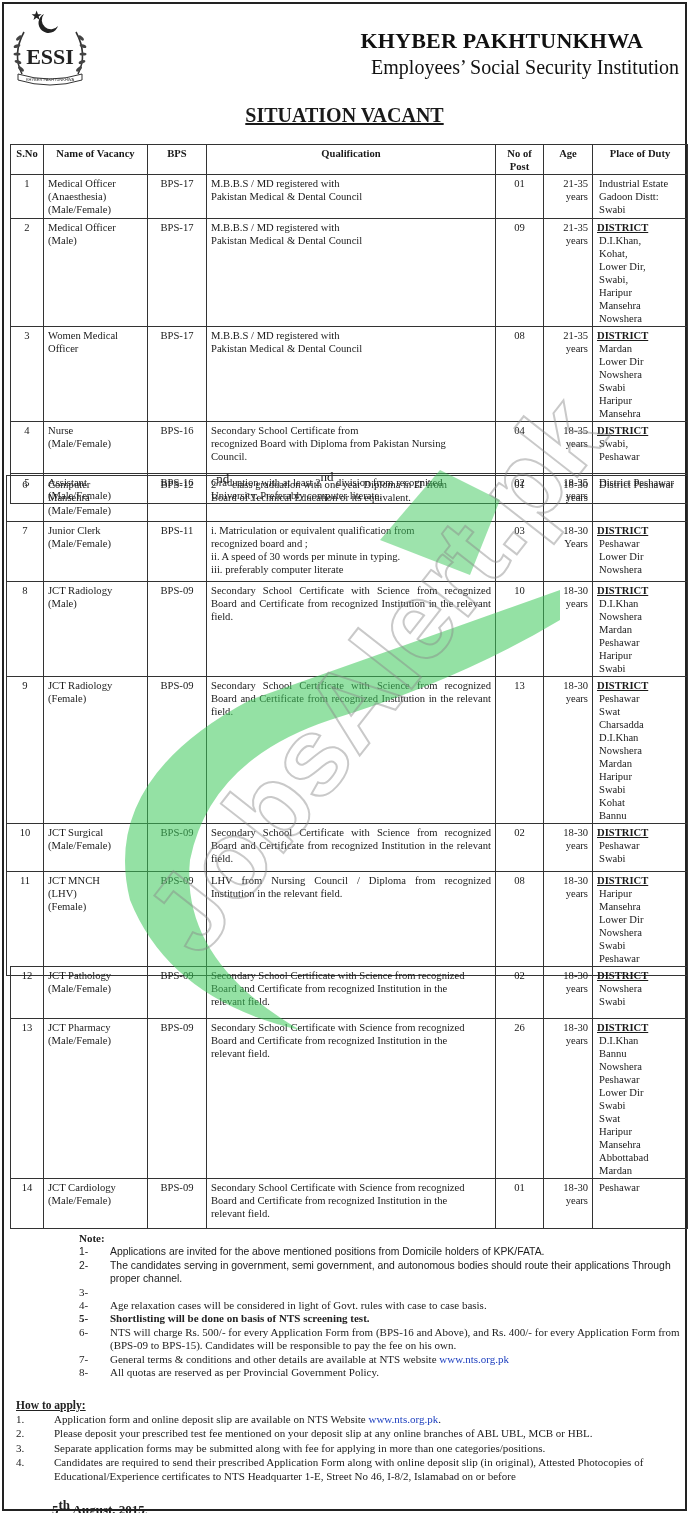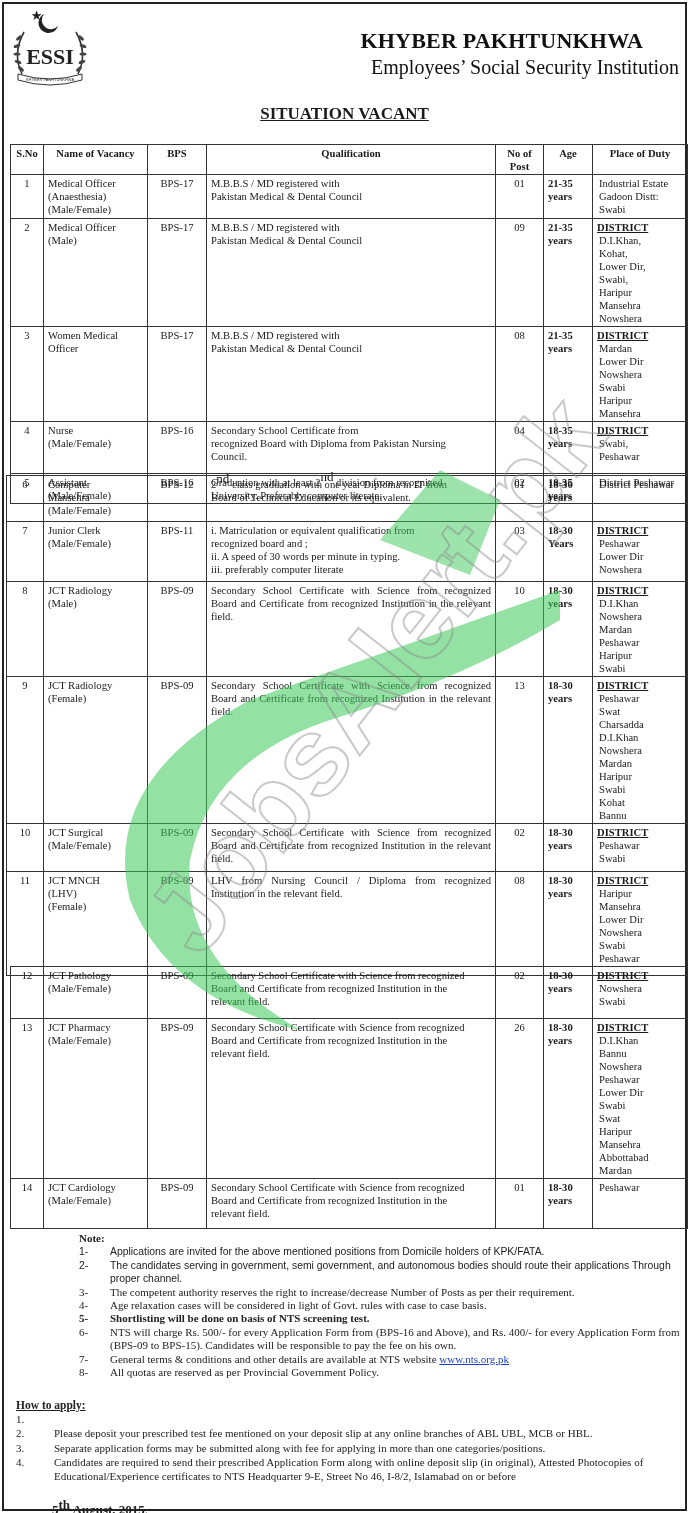--- a/index.html
+++ b/index.html
@@ -11,48 +11,48 @@
   }
   .logo { position: absolute; left: 4px; top: 4px; width: 84px; height: 84px; }
   .org-title {
     position: absolute; right: 6px; top: 24px; text-align: right;
     font-family: "Liberation Serif", serif; color: #111;
   }
   .org-title .l1 { font-size: 22px; font-weight: bold; letter-spacing: 0.2px; margin-right: 36px; }
   .org-title .l2 { font-size: 20px; margin-top: 2px; }
   .sv-title {
     position: absolute; left: 0; right: 0; top: 100px; text-align: center;
-    font-size: 17px; font-weight: bold; text-decoration: underline;
+    font-size: 20px; font-weight: bold; text-decoration: underline;
   }
   table.vac {
     position: absolute; border-collapse: collapse; font-size: 10.6px; line-height: 13px;
     table-layout: fixed;
   }
   table.vac td, table.vac th { border: 1px solid #333; vertical-align: top; padding: 2px 4px 1px 4px; }
   table.vac th { font-weight: bold; text-align: center; font-size: 10.6px; }
   .c-sno { text-align: center; }
   .c-bps { text-align: center; }
   .c-post { text-align: center; }
-  .c-age { text-align: left; font-weight: bold; }
+  .c-age { text-align: right; }
   .just { text-align: justify; }
   .district-head { font-weight: bold; text-decoration: underline; }
   .plist div { padding-left: 2px; }
   .t1 { left: 10px; top: 144px; width: 677px; }
   .t2 { left: 6px; top: 475px; width: 681px; }
   .t3 { left: 10px; top: 966px; width: 677px; }
   .notes {
     position: absolute; left: 79px; top: 1232px; width: 612px;
     font-family: "Liberation Sans", sans-serif; font-size: 10.4px; line-height: 13.4px; color: #222;
   }
   .notes .nhead { font-family: "Liberation Serif", serif; font-weight: bold; font-size: 11px; }
   .nrow { display: flex; }
   .nrow .num { width: 31px; flex: none; }
   .nrow.bold { font-weight: bold; font-family: "Liberation Serif", serif; font-size: 11px; }
   .nrow.serif { font-family: "Liberation Serif", serif; font-size: 11px; }
-  a.lnk { color: #1d3fbf; text-decoration: underline; }
+  a.lnk { color: #1d3fbf; }
   .apply {
     position: absolute; left: 16px; top: 1398px; width: 660px;
     font-family: "Liberation Serif", serif; font-size: 11px; line-height: 14.2px; color: #222;
   }
   .apply .ahead { font-weight: bold; text-decoration: underline; font-size: 11.5px; }
   .arow { display: flex; }
   .arow .num { width: 38px; flex: none; }
   .deadline { font-weight: bold; font-size: 13px; margin-left: 36px; margin-top: 20px; }
   .watermark { position: absolute; left: 0; top: 0; width: 689px; height: 1513px; pointer-events: none; }
   sup { font-size: 13px; vertical-align: super; line-height: 0; }
@@ -522,21 +522,20 @@
       <div class="nrow">
         <span class="num">1-</span>
         <span>Applications are invited for the above mentioned positions from Domicile holders of KPK/FATA.</span>
       </div>
       <div class="nrow">
         <span class="num">2-</span>
         <span>The candidates serving in government, semi government, and autonomous bodies should route their applications Through proper channel.</span>
       </div>
       <div class="nrow serif">
         <span class="num">3-</span>
-        <span>The competent authority reserves the right to increase/decrease Number of Posts as per their requirement.</span>
       </div>
       <div class="nrow serif">
         <span class="num">4-</span>
         <span>Age relaxation cases will be considered in light of Govt. rules with case to case basis.</span>
       </div>
       <div class="nrow bold">
         <span class="num">5-</span>
         <span>Shortlisting will be done on basis of NTS screening test.</span>
       </div>
       <div class="nrow serif">
@@ -552,32 +551,33 @@
         <span>All quotas are reserved as per Provincial Government Policy.</span>
       </div>
     </div>
 </div>
 
 <div class="apply">
   <div class="ahead">How to apply:</div>
   <div id="apply-list">
       <div class="arow">
         <span class="num">1.</span>
+        <span>Application form and online deposit slip are available on NTS Website <a class="lnk">www.nts.org.pk</a>.</span>
       </div>
       <div class="arow">
         <span class="num">2.</span>
         <span>Please deposit your prescribed test fee mentioned on your deposit slip at any online branches of ABL UBL, MCB or HBL.</span>
       </div>
       <div class="arow">
         <span class="num">3.</span>
         <span>Separate application forms may be submitted along with fee for applying in more than one categories/positions.</span>
       </div>
       <div class="arow">
         <span class="num">4.</span>
-        <span>Candidates are required to send their prescribed Application Form along with online deposit slip (in original), Attested Photocopies of Educational/Experience certificates to NTS Headquarter 9-E, Street No 46, I-8/2, Islamabad on or before</span>
+        <span>Candidates are required to send their prescribed Application Form along with online deposit slip (in original), Attested Photocopies of Educational/Experience certificates to NTS Headquarter 1-E, Street No 46, I-8/2, Islamabad on or before</span>
       </div>
     </div>
   <div class="deadline"><span>5</span><sup>th</sup><span> August, 2015</span><span style="font-weight:normal">.</span></div>
 </div>
 
 <svg class="watermark" viewBox="0 0 689 1513">
   <path d="M560 590 Q420 640 250 700 Q100 780 130 900 Q170 1000 300 1030 Q180 960 190 860 Q210 760 330 720 Q460 680 560 620 Z" fill="#3cc85a" opacity="0.55"></path>
   <path d="M380 540 L440 470 L500 500 L470 575 Z" fill="#3cc85a" opacity="0.5"></path>
   <text x="0" y="0" transform="translate(200,960) rotate(-52)" font-family="Liberation Sans, sans-serif" font-size="110" font-weight="bold" fill="none" stroke="#888" stroke-width="2" opacity="0.45">JobsAlert.pk</text>
 </svg>

